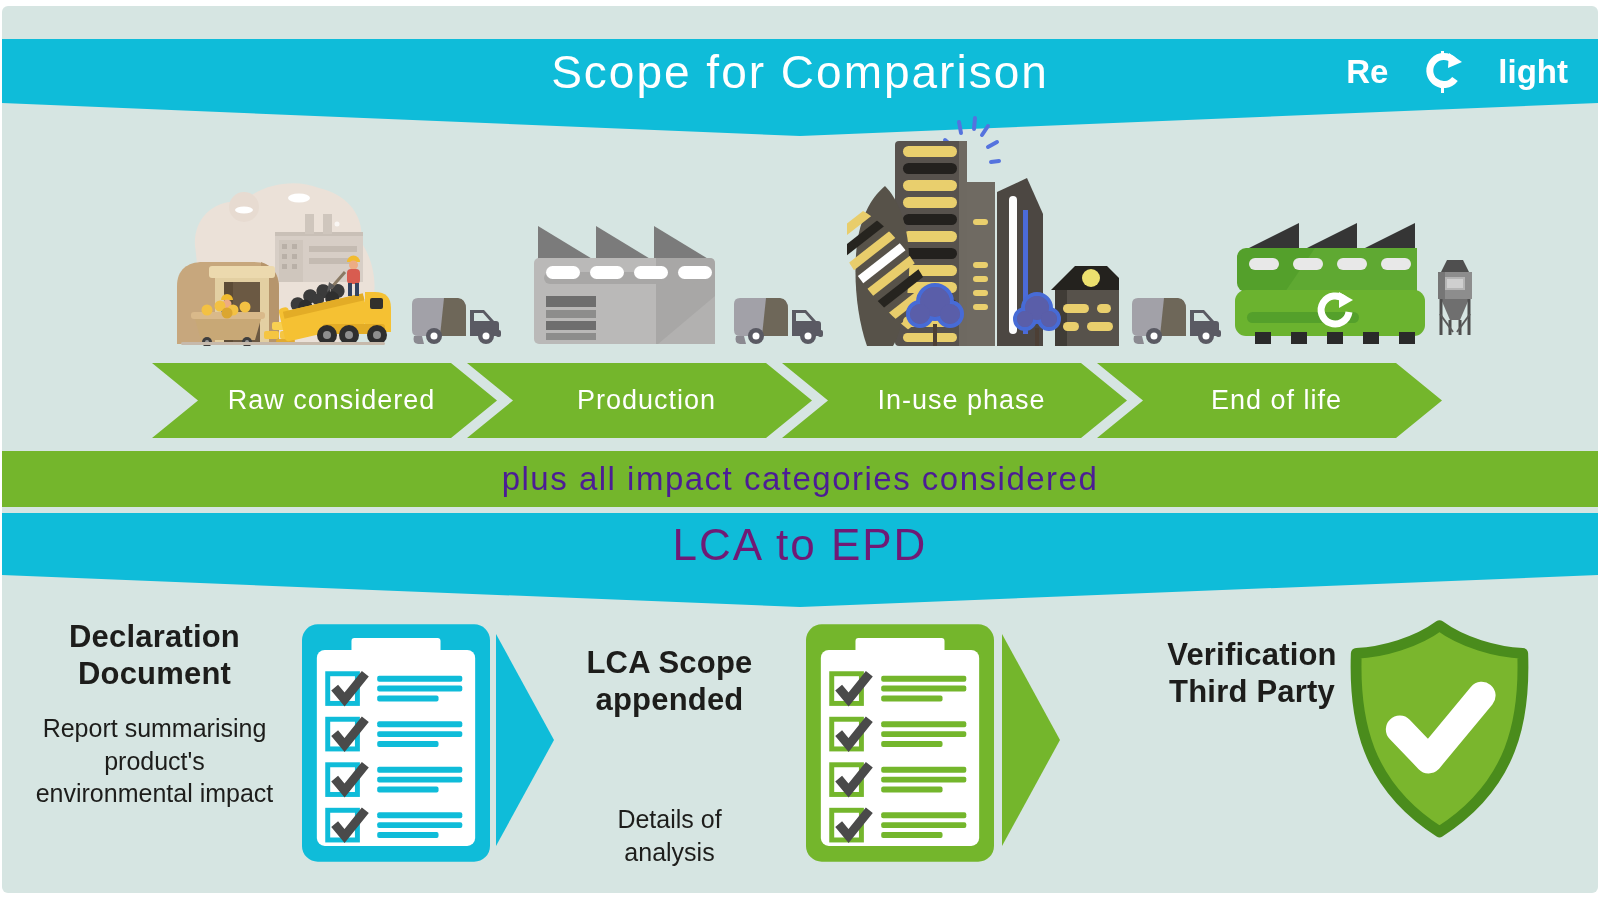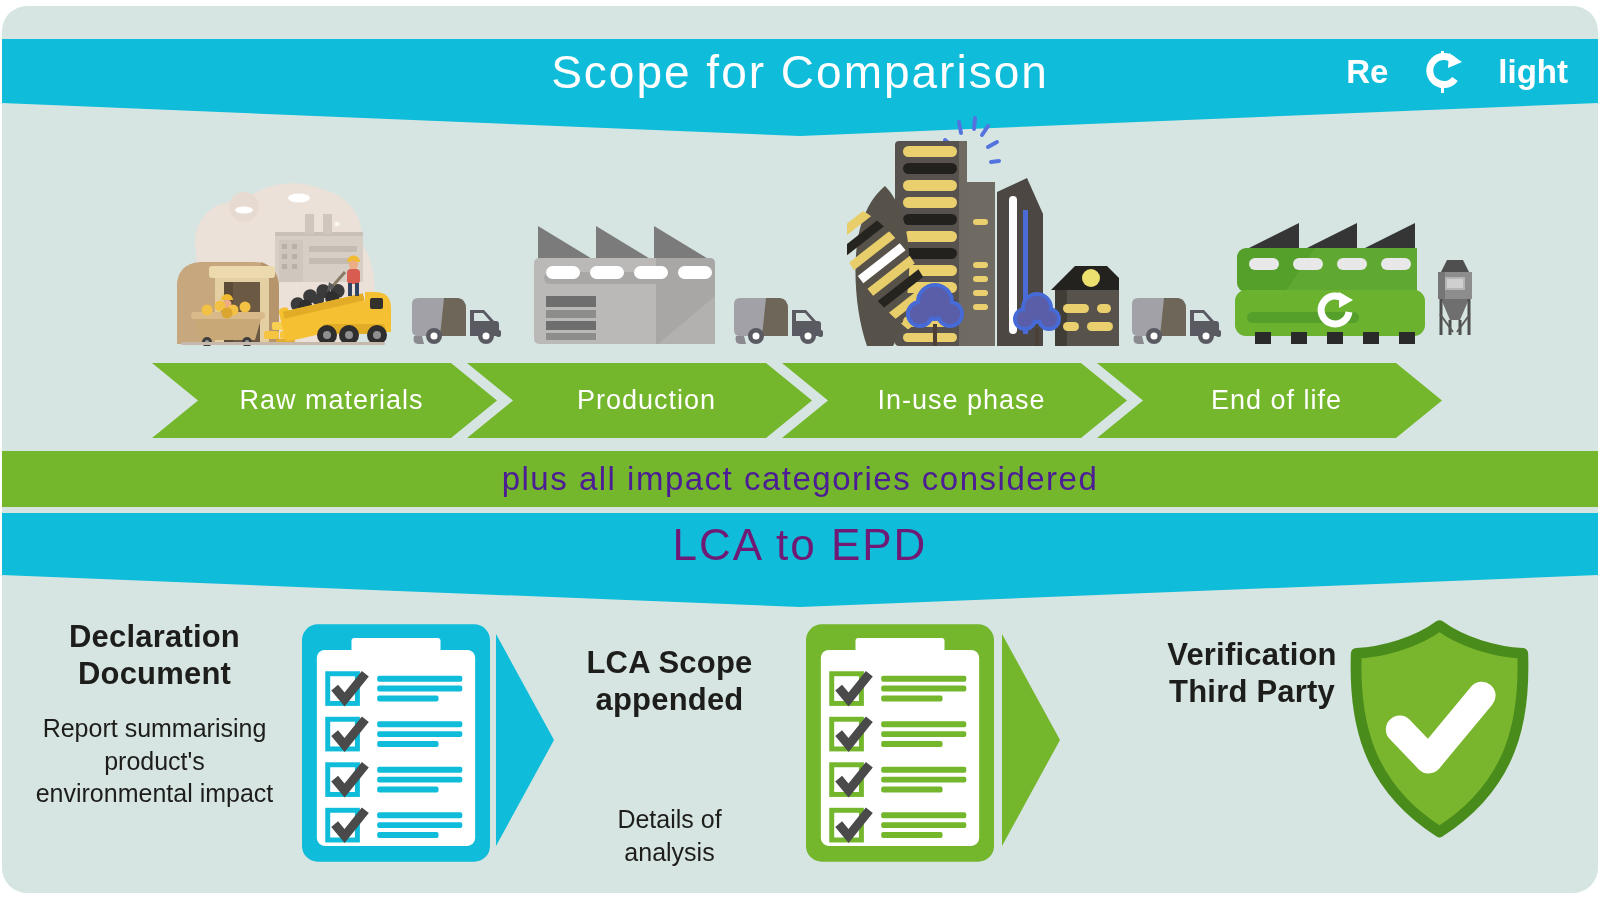--- a/index.html
+++ b/index.html
@@ -1,17 +1,17 @@
 <!DOCTYPE html>
 <html style="--cyan: #0fbcd9; --green: #74b62c; --green_dark: #4a8c1c; --background: #d6e5e2; --text: #1d1d1b; --checkmark_gray: #4a4a4a; --truck_gray: #5a5a63; --illustration_yellow: #f5c133;"><head>
 <meta charset="utf-8">
 <style>
   html,body{margin:0;padding:0;background:#ffffff;font-family:"Liberation Sans","DejaVu Sans",sans-serif;}
   .stage-wrap{position:relative;width:1600px;height:900px;background:#fff;}
-  .card{position:absolute;left:2px;top:6px;width:1596px;height:887px;background:var(--background,#d6e5e2);border-radius:25px;overflow:hidden;}
+  .card{position:absolute;left:2px;top:6px;width:1596px;height:887px;background:var(--background,#d6e5e2);border-radius:6px;overflow:hidden;}
 
   
   .top-banner{position:absolute;left:0;top:33px;width:100%;height:97px;background:var(--cyan,#0fbcd9);
     clip-path:polygon(0 0,100% 0,100% 66%,50% 100%,0 66%);}
   .banner-title{position:absolute;left:0;top:0;width:100%;height:64px;line-height:66px;text-align:center;
     color:#fff;font-size:46px;font-weight:300;letter-spacing:2px;}
   .logo{position:absolute;right:30px;top:10px;height:46px;display:flex;align-items:center;color:#fff;
     font-weight:bold;font-size:33px;letter-spacing:0;gap:36px;}
   .logo svg{margin:0 -2px;}
   .lca-banner{position:absolute;left:0;top:507px;width:100%;height:94px;background:var(--cyan,#0fbcd9);
@@ -304,21 +304,21 @@
     <line x1="6" y1="41" x2="6" y2="77" stroke="#4f4f4f" stroke-width="3"></line>
     <line x1="34" y1="41" x2="34" y2="77" stroke="#4f4f4f" stroke-width="3"></line>
     <line x1="15" y1="62" x2="15" y2="77" stroke="#4f4f4f" stroke-width="3"></line>
     <line x1="25" y1="62" x2="25" y2="77" stroke="#4f4f4f" stroke-width="3"></line>
     <line x1="5" y1="56" x2="18" y2="74" stroke="#5a5a5a" stroke-width="2"></line>
     <line x1="35" y1="56" x2="22" y2="74" stroke="#5a5a5a" stroke-width="2"></line>
   </svg>
 
   <div class="arrow-row">
     <div class="stage-arrow">
-      <span>Raw materials</span>
+      <span>Raw considered</span>
     </div>
     <div class="stage-arrow">
       <span>Production</span>
     </div>
     <div class="stage-arrow">
       <span>In-use phase</span>
     </div>
     <div class="stage-arrow">
       <span>End of life</span>
     </div>

